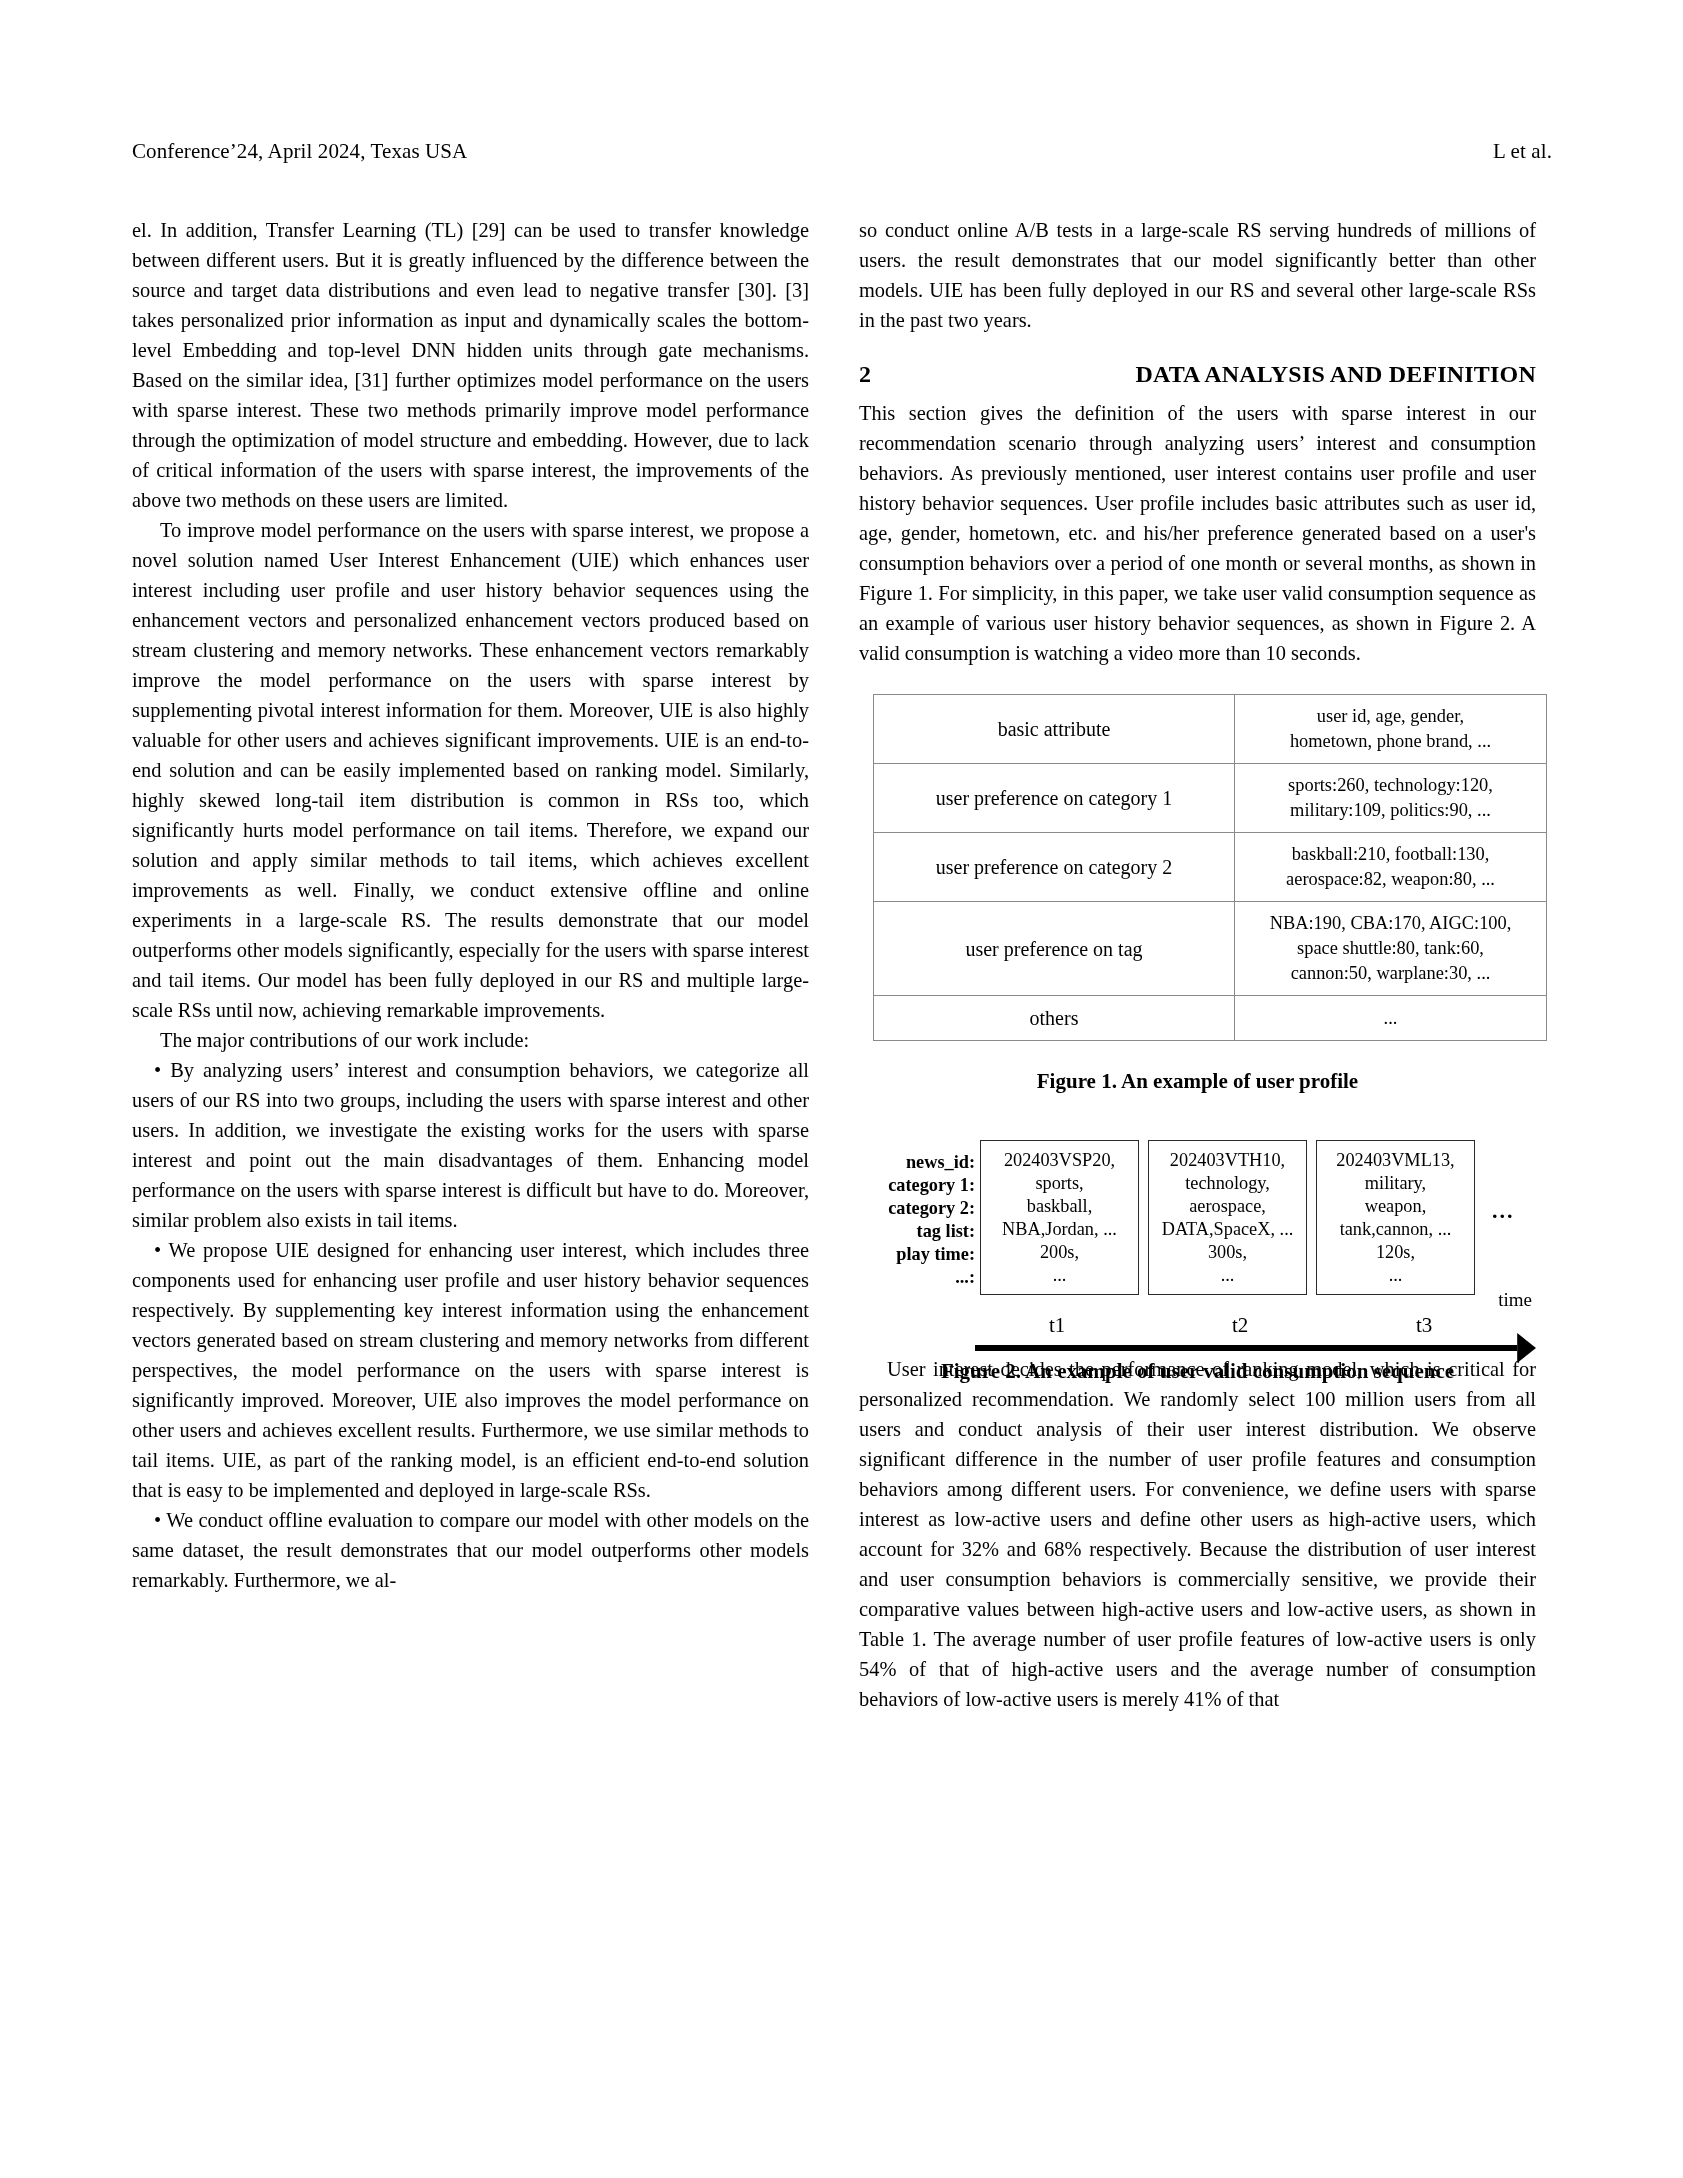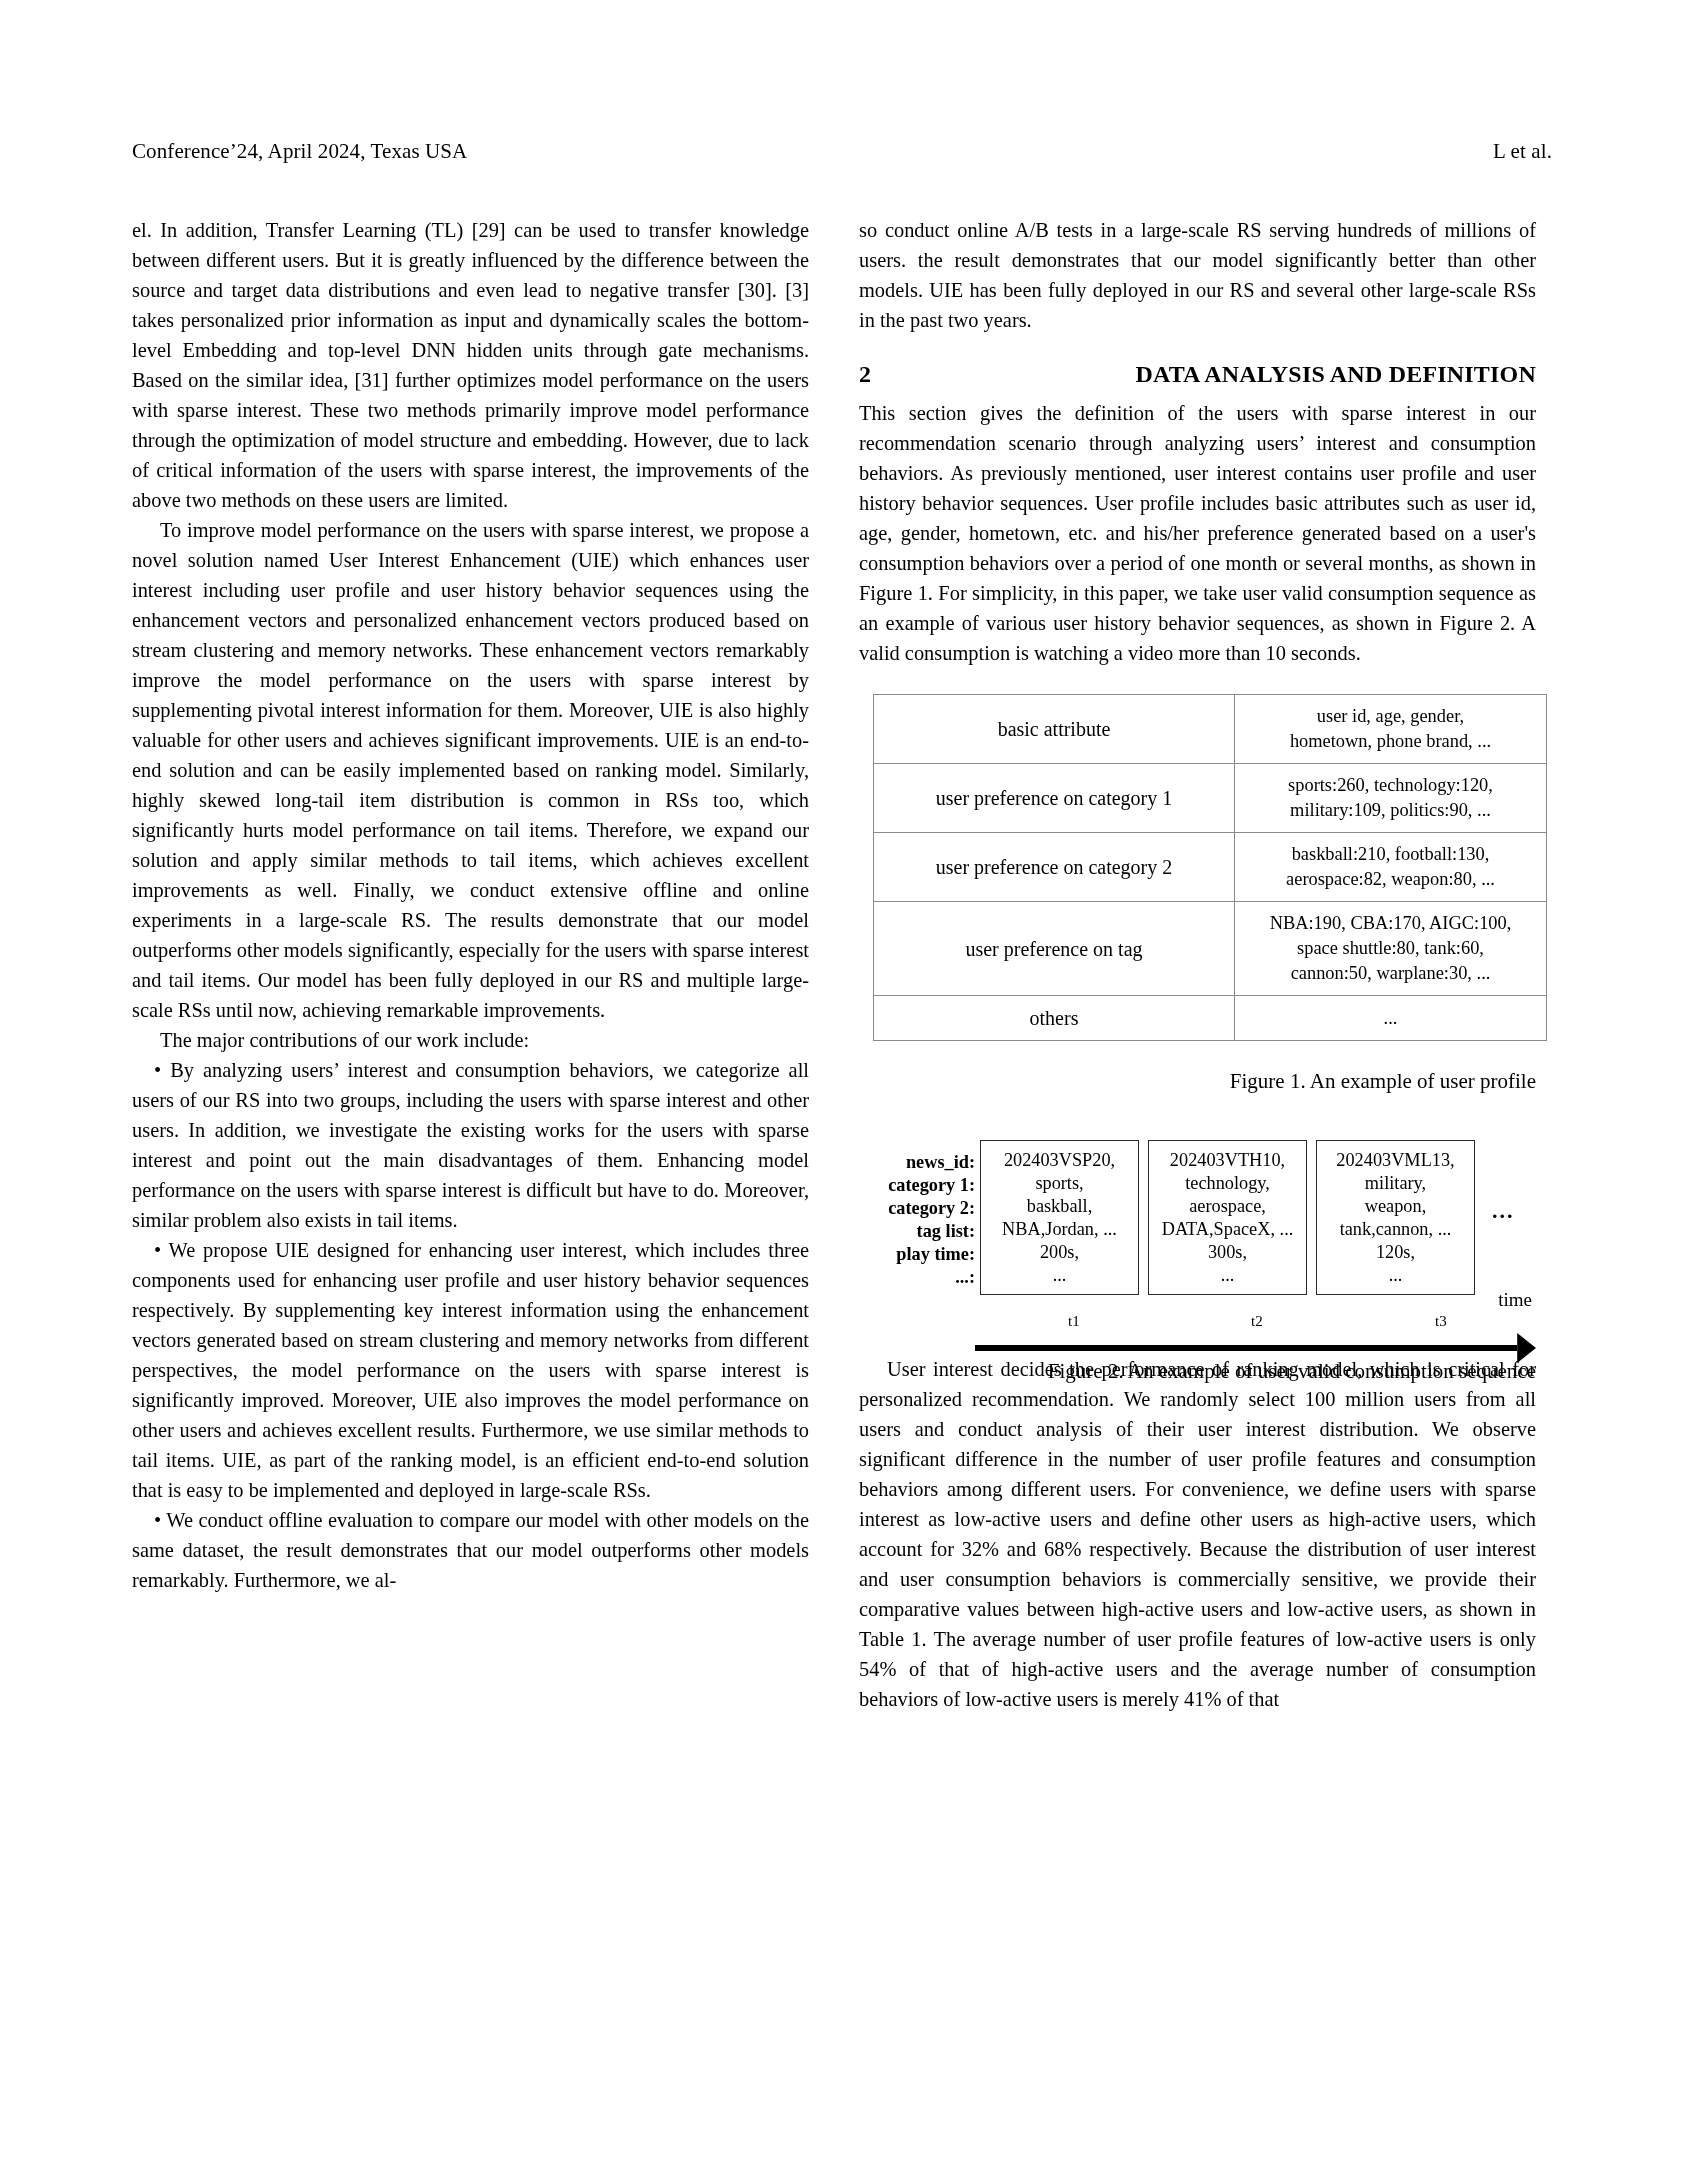--- a/index.html
+++ b/index.html
@@ -89,22 +89,22 @@
     vertical-align: middle;
     font-size: 20px;
     line-height: 26px;
     padding: 9px 6px;
   }
   table.profile td.key { width: 348px; }
   table.profile td.val { width: 299px; font-size: 18.4px; line-height: 25px; }
 
   .figcap {
     margin: 28px 0 0 0;
-    text-align: right;
-    font-weight: normal;
+    text-align: center;
+    font-weight: bold;
     font-size: 21px;
   }
 
   
   .fig2 {
     margin-top: 46px;
     position: relative;
     width: 677px;
     height: 188px;
   }
@@ -156,24 +156,23 @@
   .timeline .tl-line {
     position: absolute;
     left: 0;
     top: 30px;
     width: 100%;
     height: 46px;
   }
   .tl-label {
     position: absolute;
     top: 18px;
-    font-size: 15px;
+    font-size: 21px;
     background: #ffffff;
     padding: 0 5px;
-    margin-left: 19px;
   }
   .tl-time {
     position: absolute;
     right: 4px;
     top: -6px;
     font-size: 19px;
   }
 </style>
 </head>
 <body>

